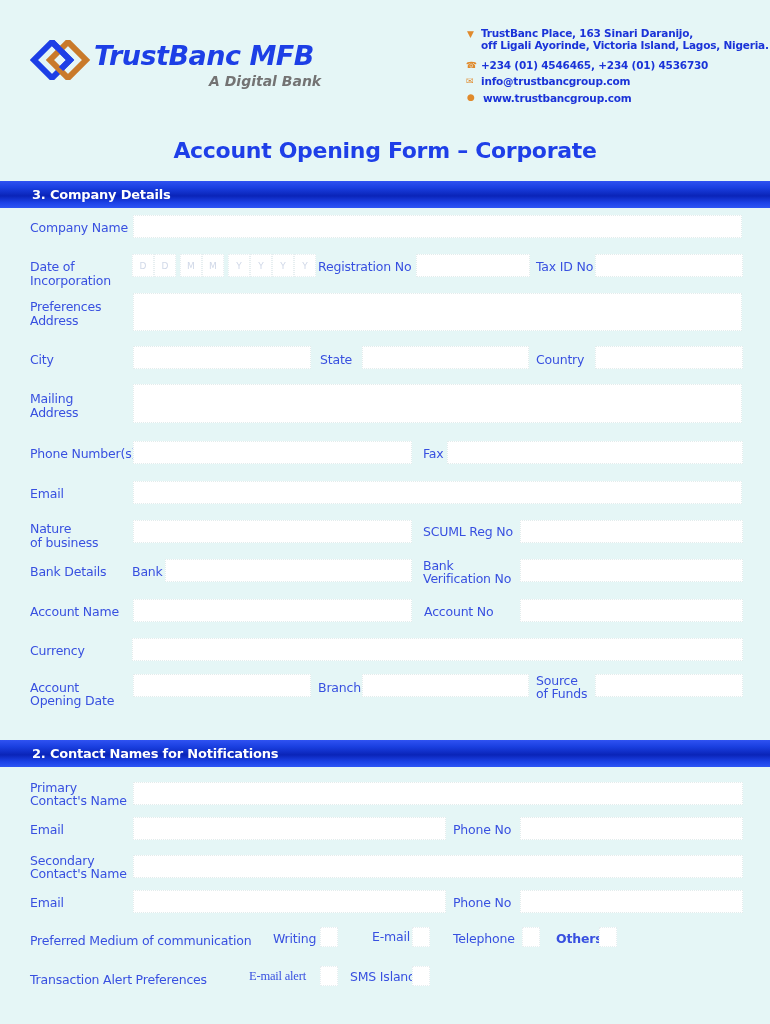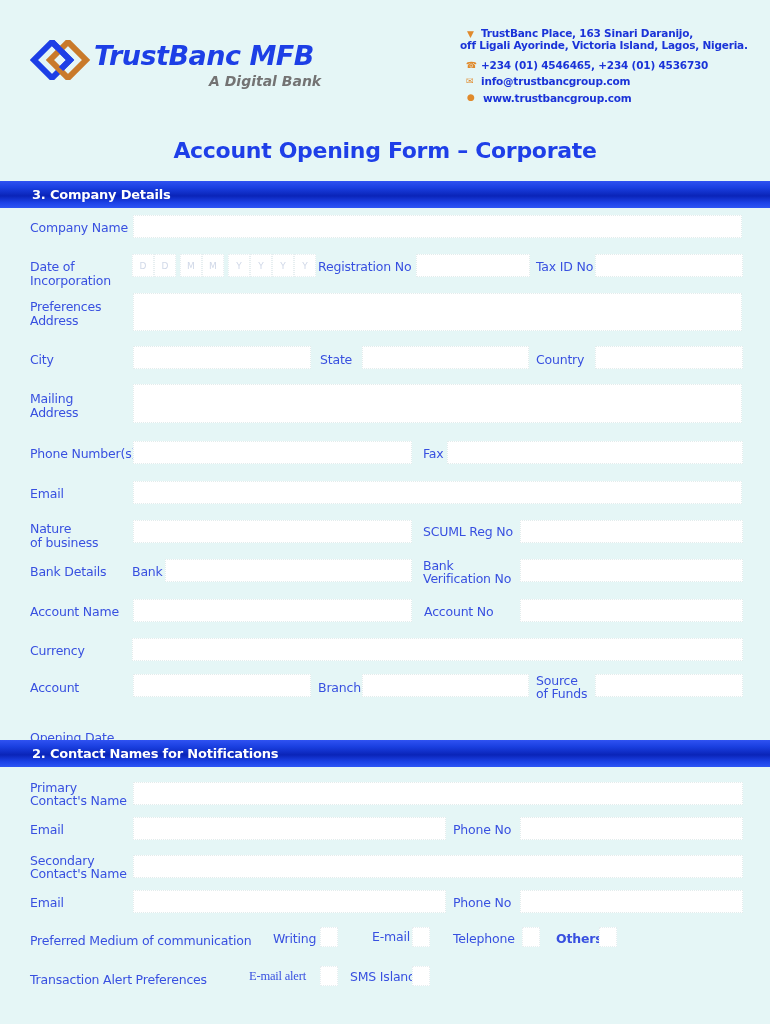--- a/index.html
+++ b/index.html
@@ -34,21 +34,21 @@
     <polygon points="22,2 40,20 22,38 4,20" fill="none" stroke="#1d3fe6" stroke-width="6"></polygon>
     <polygon points="38,2 56,20 38,38 20,20" fill="none" stroke="#c97a2a" stroke-width="6"></polygon>
     <polyline points="22,2 40,20 31,29" fill="none" stroke="#1d3fe6" stroke-width="6"></polyline>
   </svg>
 </div>
 <div class="logo-text">TrustBanc MFB</div>
 <div class="logo-sub">A Digital Bank</div>
 
 <span class="cicon" style="left:467px;top:29px;">▼</span>
 <div class="contact" style="left:481px;top:27px;">TrustBanc Place, 163 Sinari Daranijo,</div>
-<div class="contact" style="left:460px;top:39px;">off Ligali Ayorinde, Victoria Island, Lagos, Nigeria.</div>
+<div class="contact" style="left:481px;top:39px;">off Ligali Ayorinde, Victoria Island, Lagos, Nigeria.</div>
 
 <span class="cicon" style="left:466px;top:60px;">☎</span>
 <div class="contact" style="left:481px;top:59px;">+234 (01) 4546465,  +234 (01) 4536730</div>
 
 <span class="cicon" style="left:466px;top:76px;">✉</span>
 <div class="contact" style="left:481px;top:75px;">info@trustbancgroup.com</div>
 
 <span class="cicon" style="left:467px;top:92px;">●</span>
 <div class="contact" style="left:483px;top:92px;">www.trustbancgroup.com</div>
 
@@ -115,21 +115,21 @@
 
 <div class="lbl" style="left:30px;top:605px;">Account Name</div>
 <div class="field" style="left:133px;top:599px;width:279px;"></div>
 <div class="lbl" style="left:424px;top:605px;">Account No</div>
 <div class="field" style="left:520px;top:599px;width:223px;"></div>
 
 <div class="lbl" style="left:30px;top:644px;">Currency</div>
 <div class="field" style="left:132px;top:638px;width:611px;"></div>
 
 <div class="lbl" style="left:30px;top:681px;">Account</div>
-<div class="lbl" style="left:30px;top:694px;margin-top:37px;">Opening Date</div>
+<div class="lbl" style="left:30px;top:694px;">Opening Date</div>
 <div class="field" style="left:133px;top:674px;width:178px;"></div>
 <div class="lbl" style="left:318px;top:681px;">Branch</div>
 <div class="field" style="left:362px;top:674px;width:167px;"></div>
 <div class="lbl" style="left:536px;top:674px;">Source</div>
 <div class="lbl" style="left:536px;top:687px;">of Funds</div>
 <div class="field" style="left:595px;top:674px;width:148px;"></div>
 
 <div class="bar" style="top:740px;">
   <div class="bar-title">2. Contact Names for Notifications</div>
 </div>

